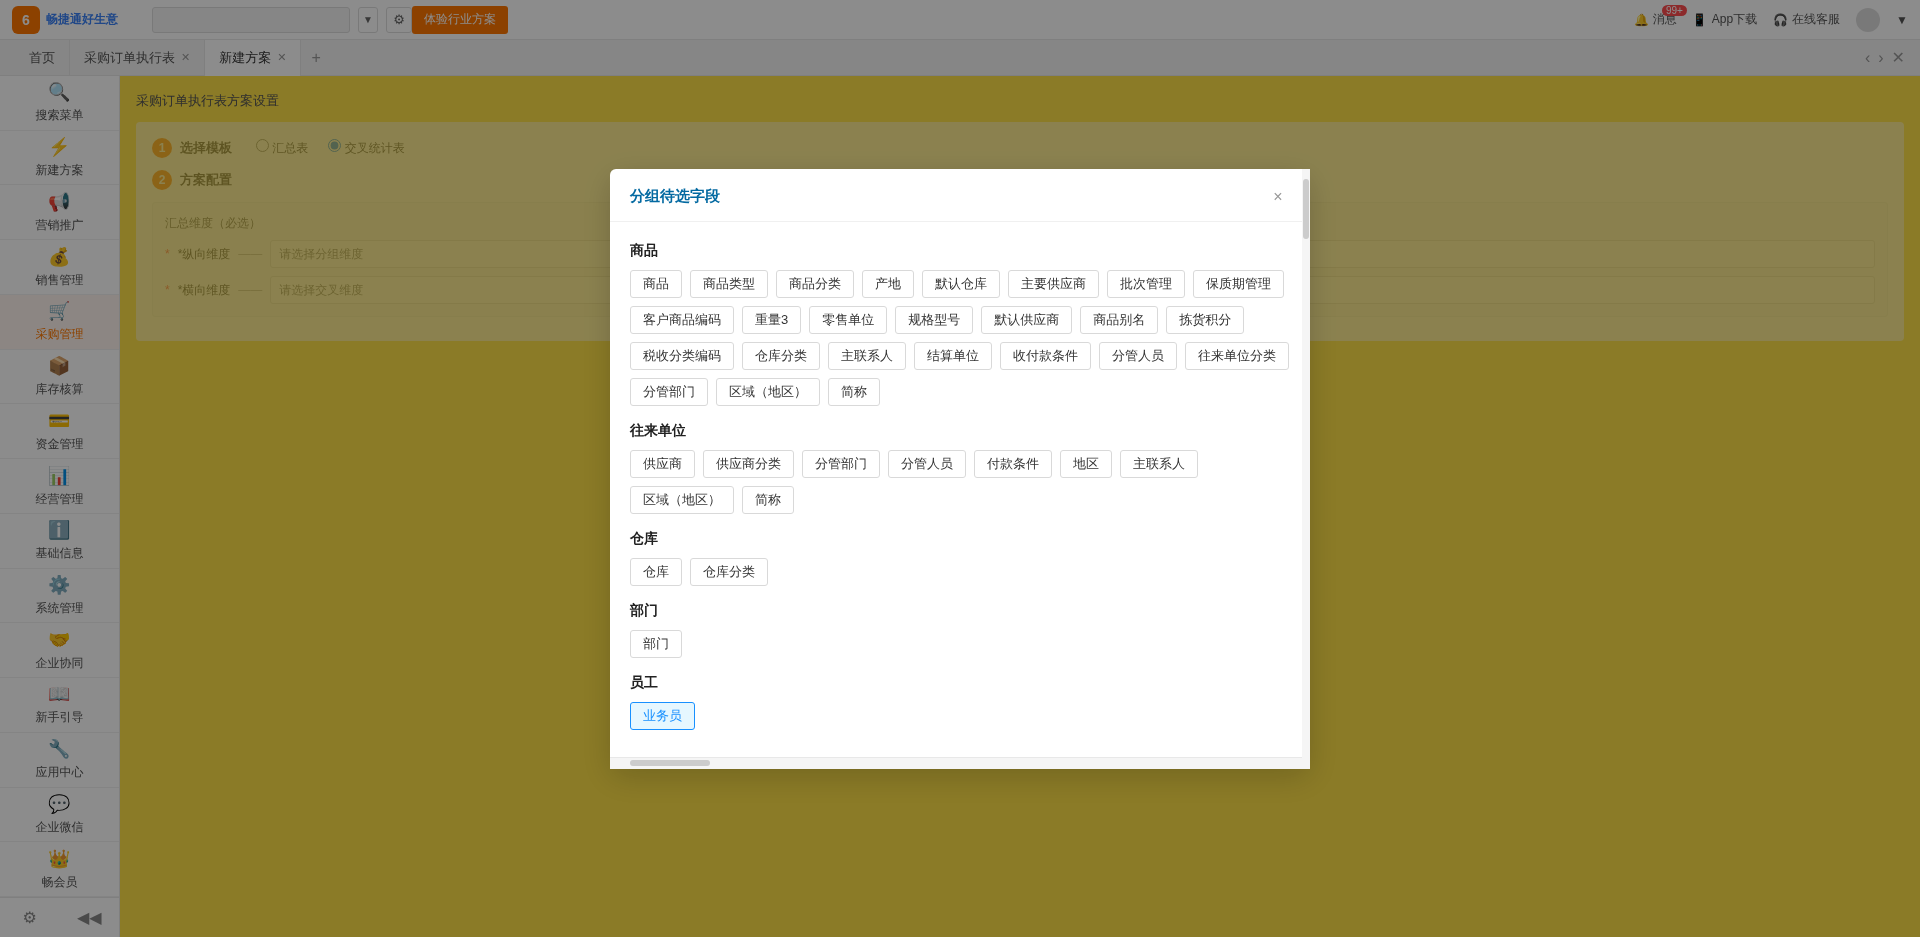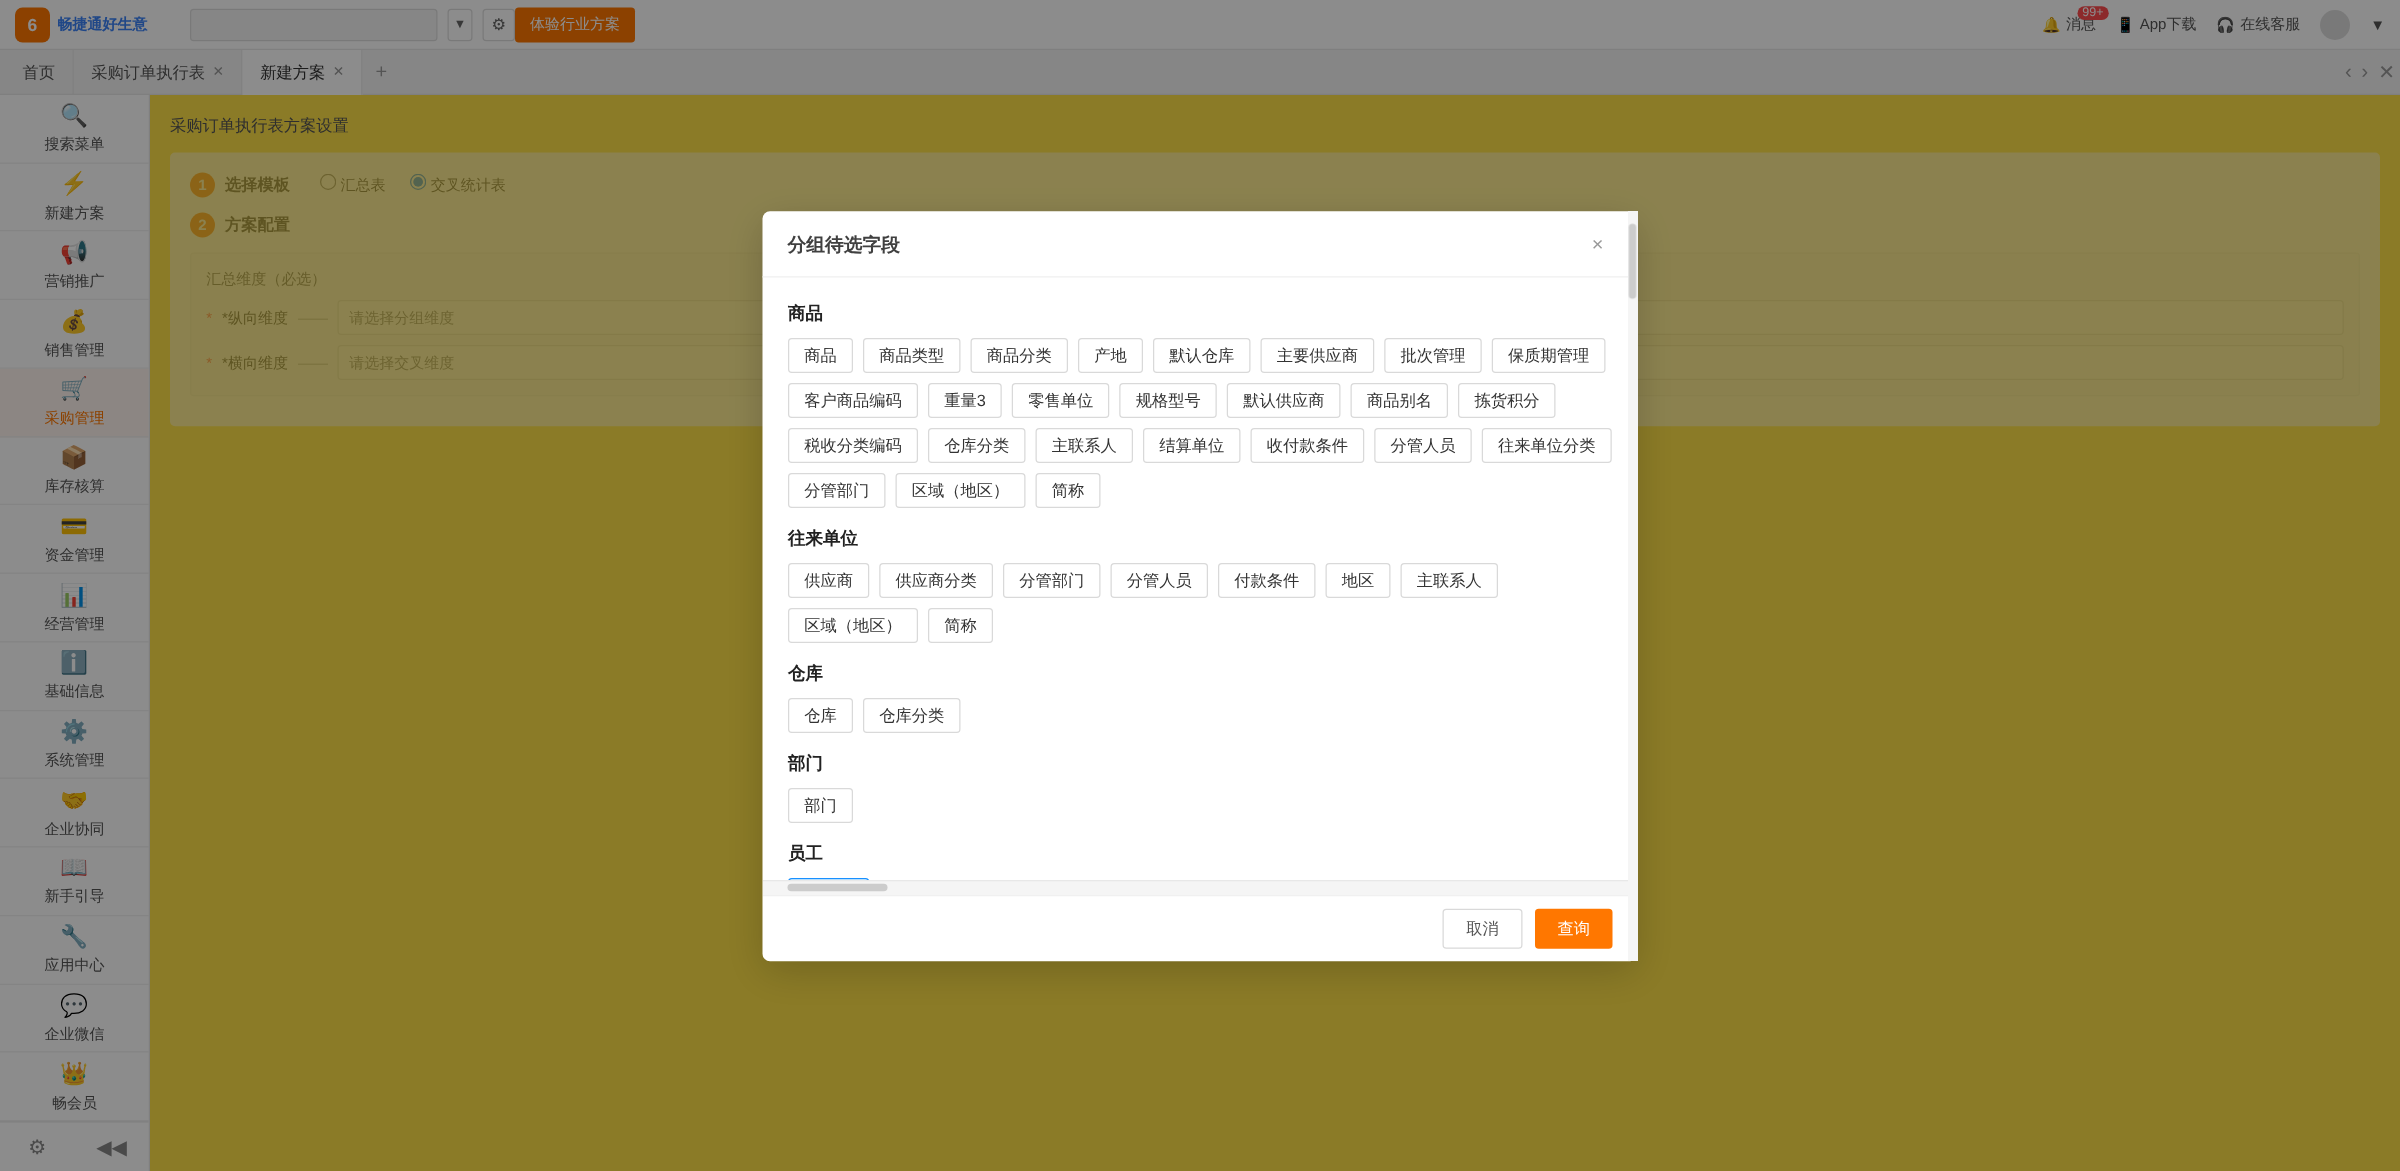--- a/index.html
+++ b/index.html
@@ -97,21 +97,21 @@
       border-radius: 50%;
     }
 
     
     .tab-bar {
       height: 36px;
       background: #f5f5f5;
       display: flex;
       align-items: center;
       border-bottom: 1px solid #e8e8e8;
-      padding: 0 4px;
+      padding: 0 15px;
     }
     .tab-item {
       height: 36px;
       padding: 0 14px;
       display: flex;
       align-items: center;
       gap: 6px;
       cursor: pointer;
       font-size: 13px;
       color: #555;
@@ -237,21 +237,21 @@
       position: relative;
     }
     .modal-header {
       padding: 16px 20px 12px;
       border-bottom: 1px solid #f0f0f0;
       display: flex;
       align-items: center;
       justify-content: space-between;
       flex-shrink: 0;
     }
-    .modal-title { font-size: 15px; font-weight: 600; color: #404040; }
+    .modal-title { font-size: 15px; font-weight: 600; color: #0369a1; }
     .modal-close {
       width: 24px; height: 24px;
       display: flex; align-items: center; justify-content: center;
       cursor: pointer; color: #999; font-size: 16px;
     }
     .modal-body {
       padding: 16px 20px;
       overflow-y: auto;
       flex: 1;
     }
@@ -569,22 +569,18 @@
       <div class="tag-group">
         <div class="field-tag" style="border-color:#1890ff;color:#1890ff;background:#e6f7ff;">业务员</div>
       </div>
 
     </div>
 
     <div class="modal-h-scroll">
       <div class="modal-h-thumb"></div>
     </div>
 
-    <div class="modal-footer">
-      <button class="btn-cancel">取消</button>
-      <button class="btn-confirm">查询</button>
-    </div>
 
     <div class="modal-scrollbar-track">
       <div class="modal-scrollbar-thumb"></div>
     </div>
   </div>
 </div>
 
 </body></html>

